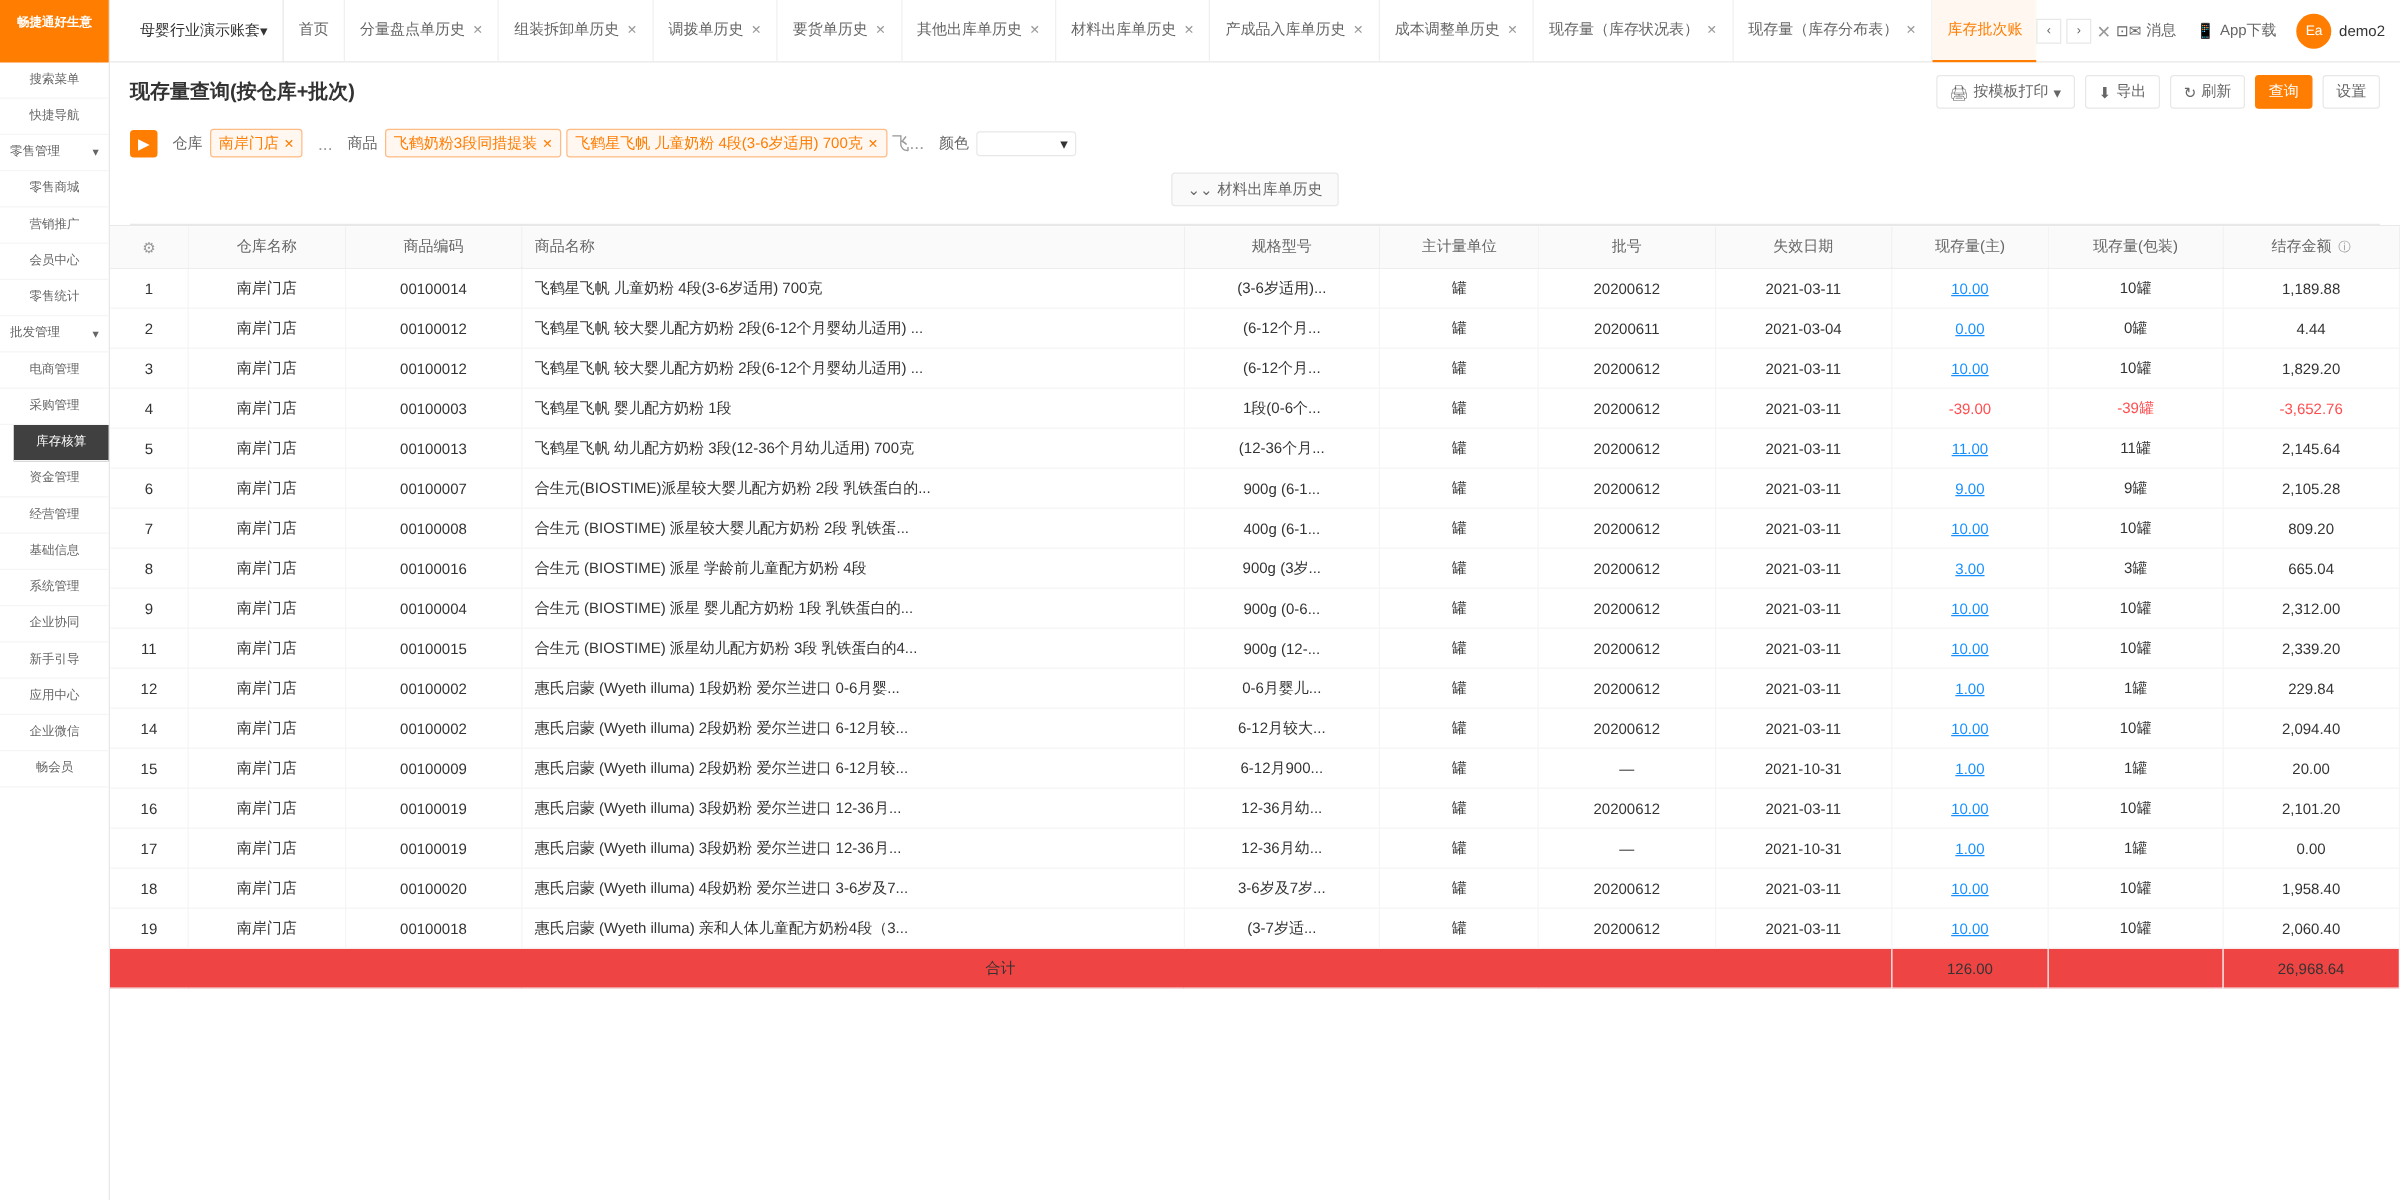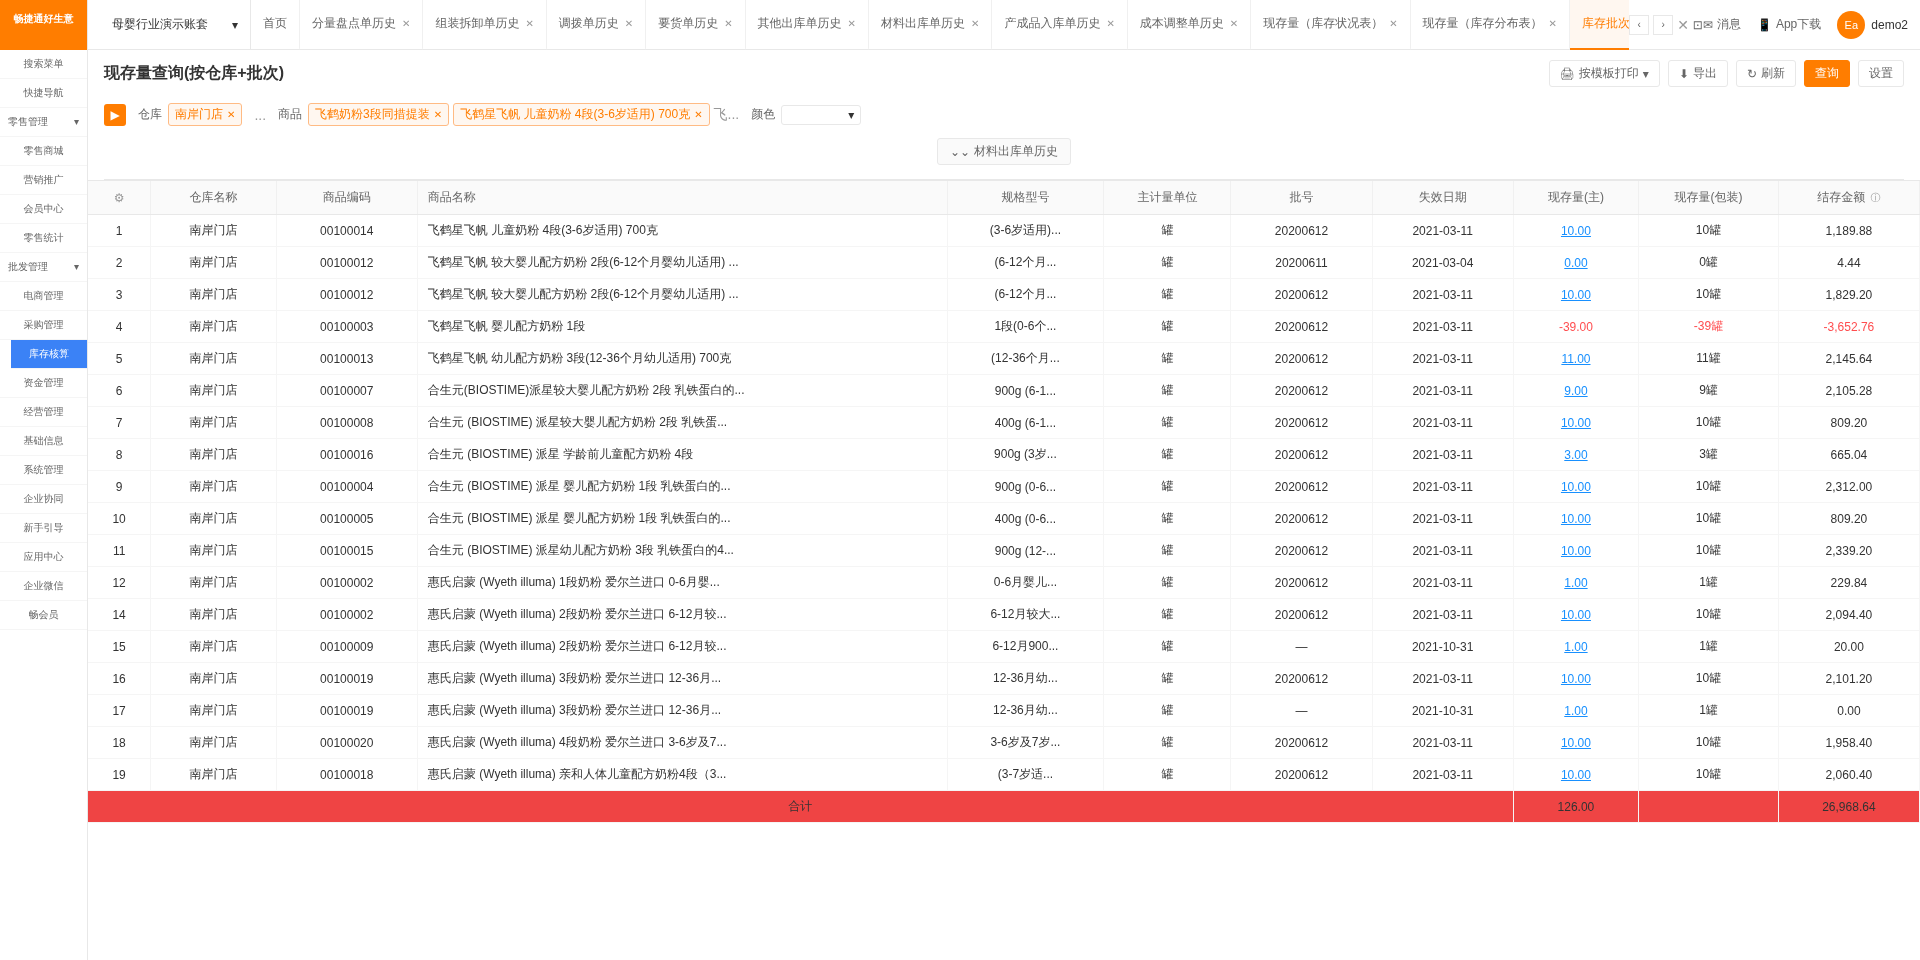--- a/index.html
+++ b/index.html
@@ -3,42 +3,42 @@
   <meta charset="utf-8">
   <style>
     * { box-sizing: border-box; margin: 0; padding: 0; }
     body { font-family: "Microsoft YaHei", "PingFang SC", Arial, sans-serif; font-size: 12px; background: #f0f2f5; color: #333; display: flex; height: 960px; overflow: hidden; }
 
     
     .sidebar { width: 88px; background: #fff; display: flex; flex-direction: column; border-right: 1px solid #e8e8e8; flex-shrink: 0; }
     .sidebar-logo { background: #ff7d00; padding: 8px 4px; text-align: center; color: #fff; font-size: 11px; line-height: 1.3; cursor: pointer; height: 50px; display: flex; align-items: center; justify-content: center; flex-direction: column; }
     .sidebar-logo .logo-text { font-size: 10px; font-weight: bold; margin-top: 33px; }
     .sidebar-item { padding: 8px 4px; text-align: center; cursor: pointer; font-size: 11px; color: #666; border-bottom: 1px solid #f5f5f5; }
-    .sidebar-item.active { background: #3b82f6; color: #fff; margin-left: 11px; }
+    .sidebar-item.active { background: #404040; color: #fff; margin-left: 11px; }
     .sidebar-item .item-label { font-size: 10px; line-height: 1.2; }
     .sidebar-item.has-arrow { display: flex; justify-content: space-between; padding: 8px 8px; }
     .sidebar-item.has-arrow .arrow { font-size: 10px; }
 
     
     .main-area { flex: 1; display: flex; flex-direction: column; overflow: hidden; }
 
     
     .top-nav { background: #fff; border-bottom: 1px solid #e8e8e8; height: 50px; display: flex; align-items: center; padding: 0 12px; flex-shrink: 0; }
     .top-nav-left { display: flex; align-items: center; flex: 1; overflow: hidden; gap: 0; }
     .nav-tab { padding: 16px 12px; height: 50px; display: flex; align-items: center; font-size: 12px; color: #666; cursor: pointer; white-space: nowrap; border-right: 1px solid #f0f0f0; border-bottom: 2px solid transparent; flex-shrink: 0; }
     .nav-tab.active { color: #ff7d00; border-bottom: 2px solid #ff7d00; background: #fff7f0; }
     .nav-tab .close-icon { margin-left: 6px; font-size: 10px; color: #999; }
     .top-nav-right { display: flex; align-items: center; gap: 16px; flex-shrink: 0; }
     .top-nav-right .nav-btn { display: flex; align-items: center; gap: 4px; font-size: 12px; color: #666; cursor: pointer; }
     .nav-arrow-btn { background: none; border: 1px solid #e8e8e8; width: 20px; height: 20px; cursor: pointer; font-size: 10px; color: #666; display: flex; align-items: center; justify-content: center; }
     .nav-close-btn { background: none; border: none; cursor: pointer; font-size: 14px; color: #999; }
     .nav-expand-btn { background: none; border: none; cursor: pointer; font-size: 12px; color: #666; }
 
     
-    .nav-header-dropdown { display: flex; align-items: center; gap: 24px; padding: 0 12px; border-right: 1px solid #e8e8e8; height: 50px; }
+    .nav-header-dropdown { display: flex; align-items: center; gap: 0; padding: 0 12px; border-right: 1px solid #e8e8e8; height: 50px; }
 
     
     .user-info { display: flex; align-items: center; gap: 6px; cursor: pointer; }
     .user-avatar { width: 28px; height: 28px; border-radius: 50%; background: #ff7d00; color: #fff; display: flex; align-items: center; justify-content: center; font-size: 11px; }
 
     
     .page-content { flex: 1; overflow: hidden; display: flex; flex-direction: column; }
 
     
     .page-header { background: #fff; padding: 10px 16px 0 16px; border-bottom: 1px solid #e8e8e8; flex-shrink: 0; }
@@ -455,33 +455,20 @@
     <td class="col-name">合生元 (BIOSTIME) 派星 婴儿配方奶粉 1段 乳铁蛋白的...</td>
     <td class="col-spec">900g (0-6...</td>
     <td class="col-unit">罐</td>
     <td class="col-batch">20200612</td>
     <td class="col-expire">2021-03-11</td>
     <td class="col-qty-main link-val">10.00</td>
     <td class="col-qty-pkg ">10罐</td>
     <td class="col-amount ">2,312.00</td>
   </tr>
             <tr>
-    <td class="col-index">10</td>
-    <td class="col-warehouse">南岸门店</td>
-    <td class="col-code">00100005</td>
-    <td class="col-name">合生元 (BIOSTIME) 派星 婴儿配方奶粉 1段 乳铁蛋白的...</td>
-    <td class="col-spec">400g (0-6...</td>
-    <td class="col-unit">罐</td>
-    <td class="col-batch">20200612</td>
-    <td class="col-expire">2021-03-11</td>
-    <td class="col-qty-main link-val">10.00</td>
-    <td class="col-qty-pkg ">10罐</td>
-    <td class="col-amount ">809.20</td>
-  </tr>
-            <tr>
     <td class="col-index">11</td>
     <td class="col-warehouse">南岸门店</td>
     <td class="col-code">00100015</td>
     <td class="col-name">合生元 (BIOSTIME) 派星幼儿配方奶粉 3段 乳铁蛋白的4...</td>
     <td class="col-spec">900g (12-...</td>
     <td class="col-unit">罐</td>
     <td class="col-batch">20200612</td>
     <td class="col-expire">2021-03-11</td>
     <td class="col-qty-main link-val">10.00</td>
     <td class="col-qty-pkg ">10罐</td>

